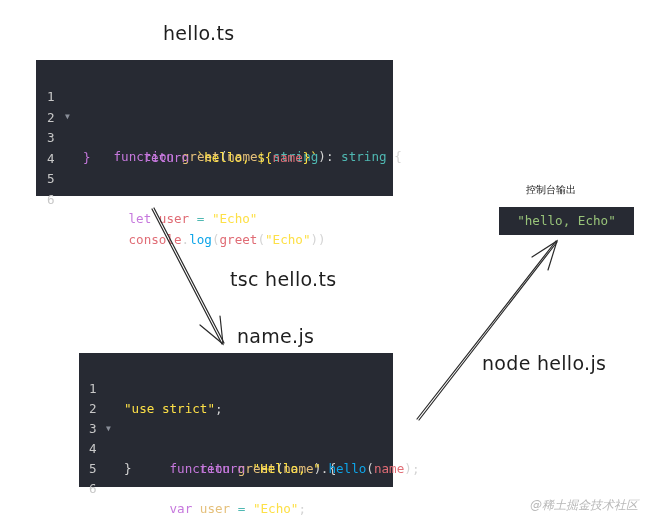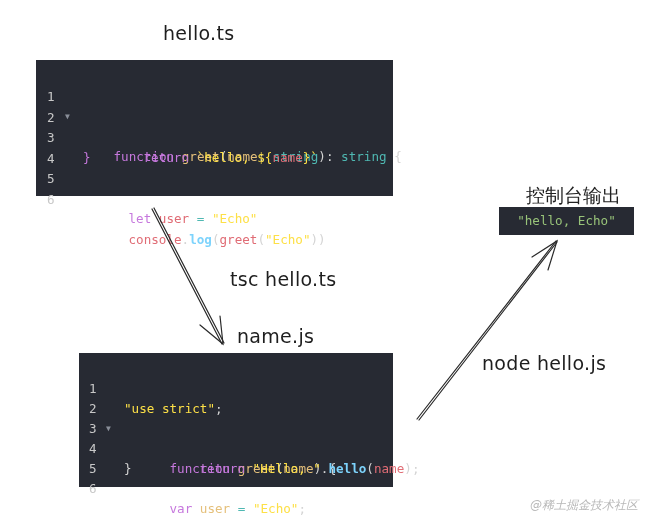--- a/index.html
+++ b/index.html
@@ -5,23 +5,23 @@
   html, body { margin:0; padding:0; }
   body { width:654px; height:521px; background:#ffffff; position:relative; overflow:hidden; font-family:"DejaVu Sans", sans-serif; }
   .hand { position:absolute; font-family:"DejaVu Sans", sans-serif; color:#1e1e1e; font-size:19px; letter-spacing:0.3px; white-space:nowrap; }
   .code { position:absolute; background:#272a33; font-family:"DejaVu Sans Mono", monospace; font-size:12.6px; color:#d4d4d4; }
   .line { position:absolute; left:0; right:0; height:20px; line-height:20px; white-space:pre; }
   .ln { position:absolute; color:#c8c8c8; }
   .fold { position:absolute; color:#8a8f99; font-size:8px; }
   .src { position:absolute; white-space:pre; }
   .kw { color:#c678dd; } .fn { color:#e5c07b; } .pm { color:#e5c07b; } .ty { color:#4fb8b2; }
   .st { color:#fde047; } .pl { color:#d4d4d4; } .vr { color:#e06c75; } .op { color:#4fb8b2; }
-  .mt { color:#7dd3fc;font-weight:bold; } .ob { color:#e06c75; }
+  .mt { color:#0ea5e9; } .ob { color:#e06c75; }
   .out { position:absolute; left:499px; top:207px; width:135px; height:28px; background:#272a33; font-family:"DejaVu Sans Mono", monospace; font-size:12.6px; color:#98c379; line-height:28px; text-align:center; }
-  .label-cn { position:absolute; left:526px; top:183px; font-size:19px; color:#222; font-family:Liberation Sans, sans-serif; }
+  .label-cn { position:absolute; left:526px; top:183px; font-size:10px; color:#222; font-family:Liberation Sans, sans-serif; }
   .watermark { position:absolute; left:530px; top:497px; font-size:12px; color:#b8b8b8; font-family:"DejaVu Sans", sans-serif;font-style:italic; }
   svg.arrows { position:absolute; left:0; top:0; }
 </style>
 </head>
 <body>
 
 <div class="hand" style="left:163px; top:22px;text-align:center;">hello.ts</div>
 <div class="hand" style="left:237px; top:325px;">name.js</div>
 <div class="hand" style="left:230px; top:268px;">tsc hello.ts</div>
 <div class="hand" style="left:482px; top:352px;">node hello.js</div>

